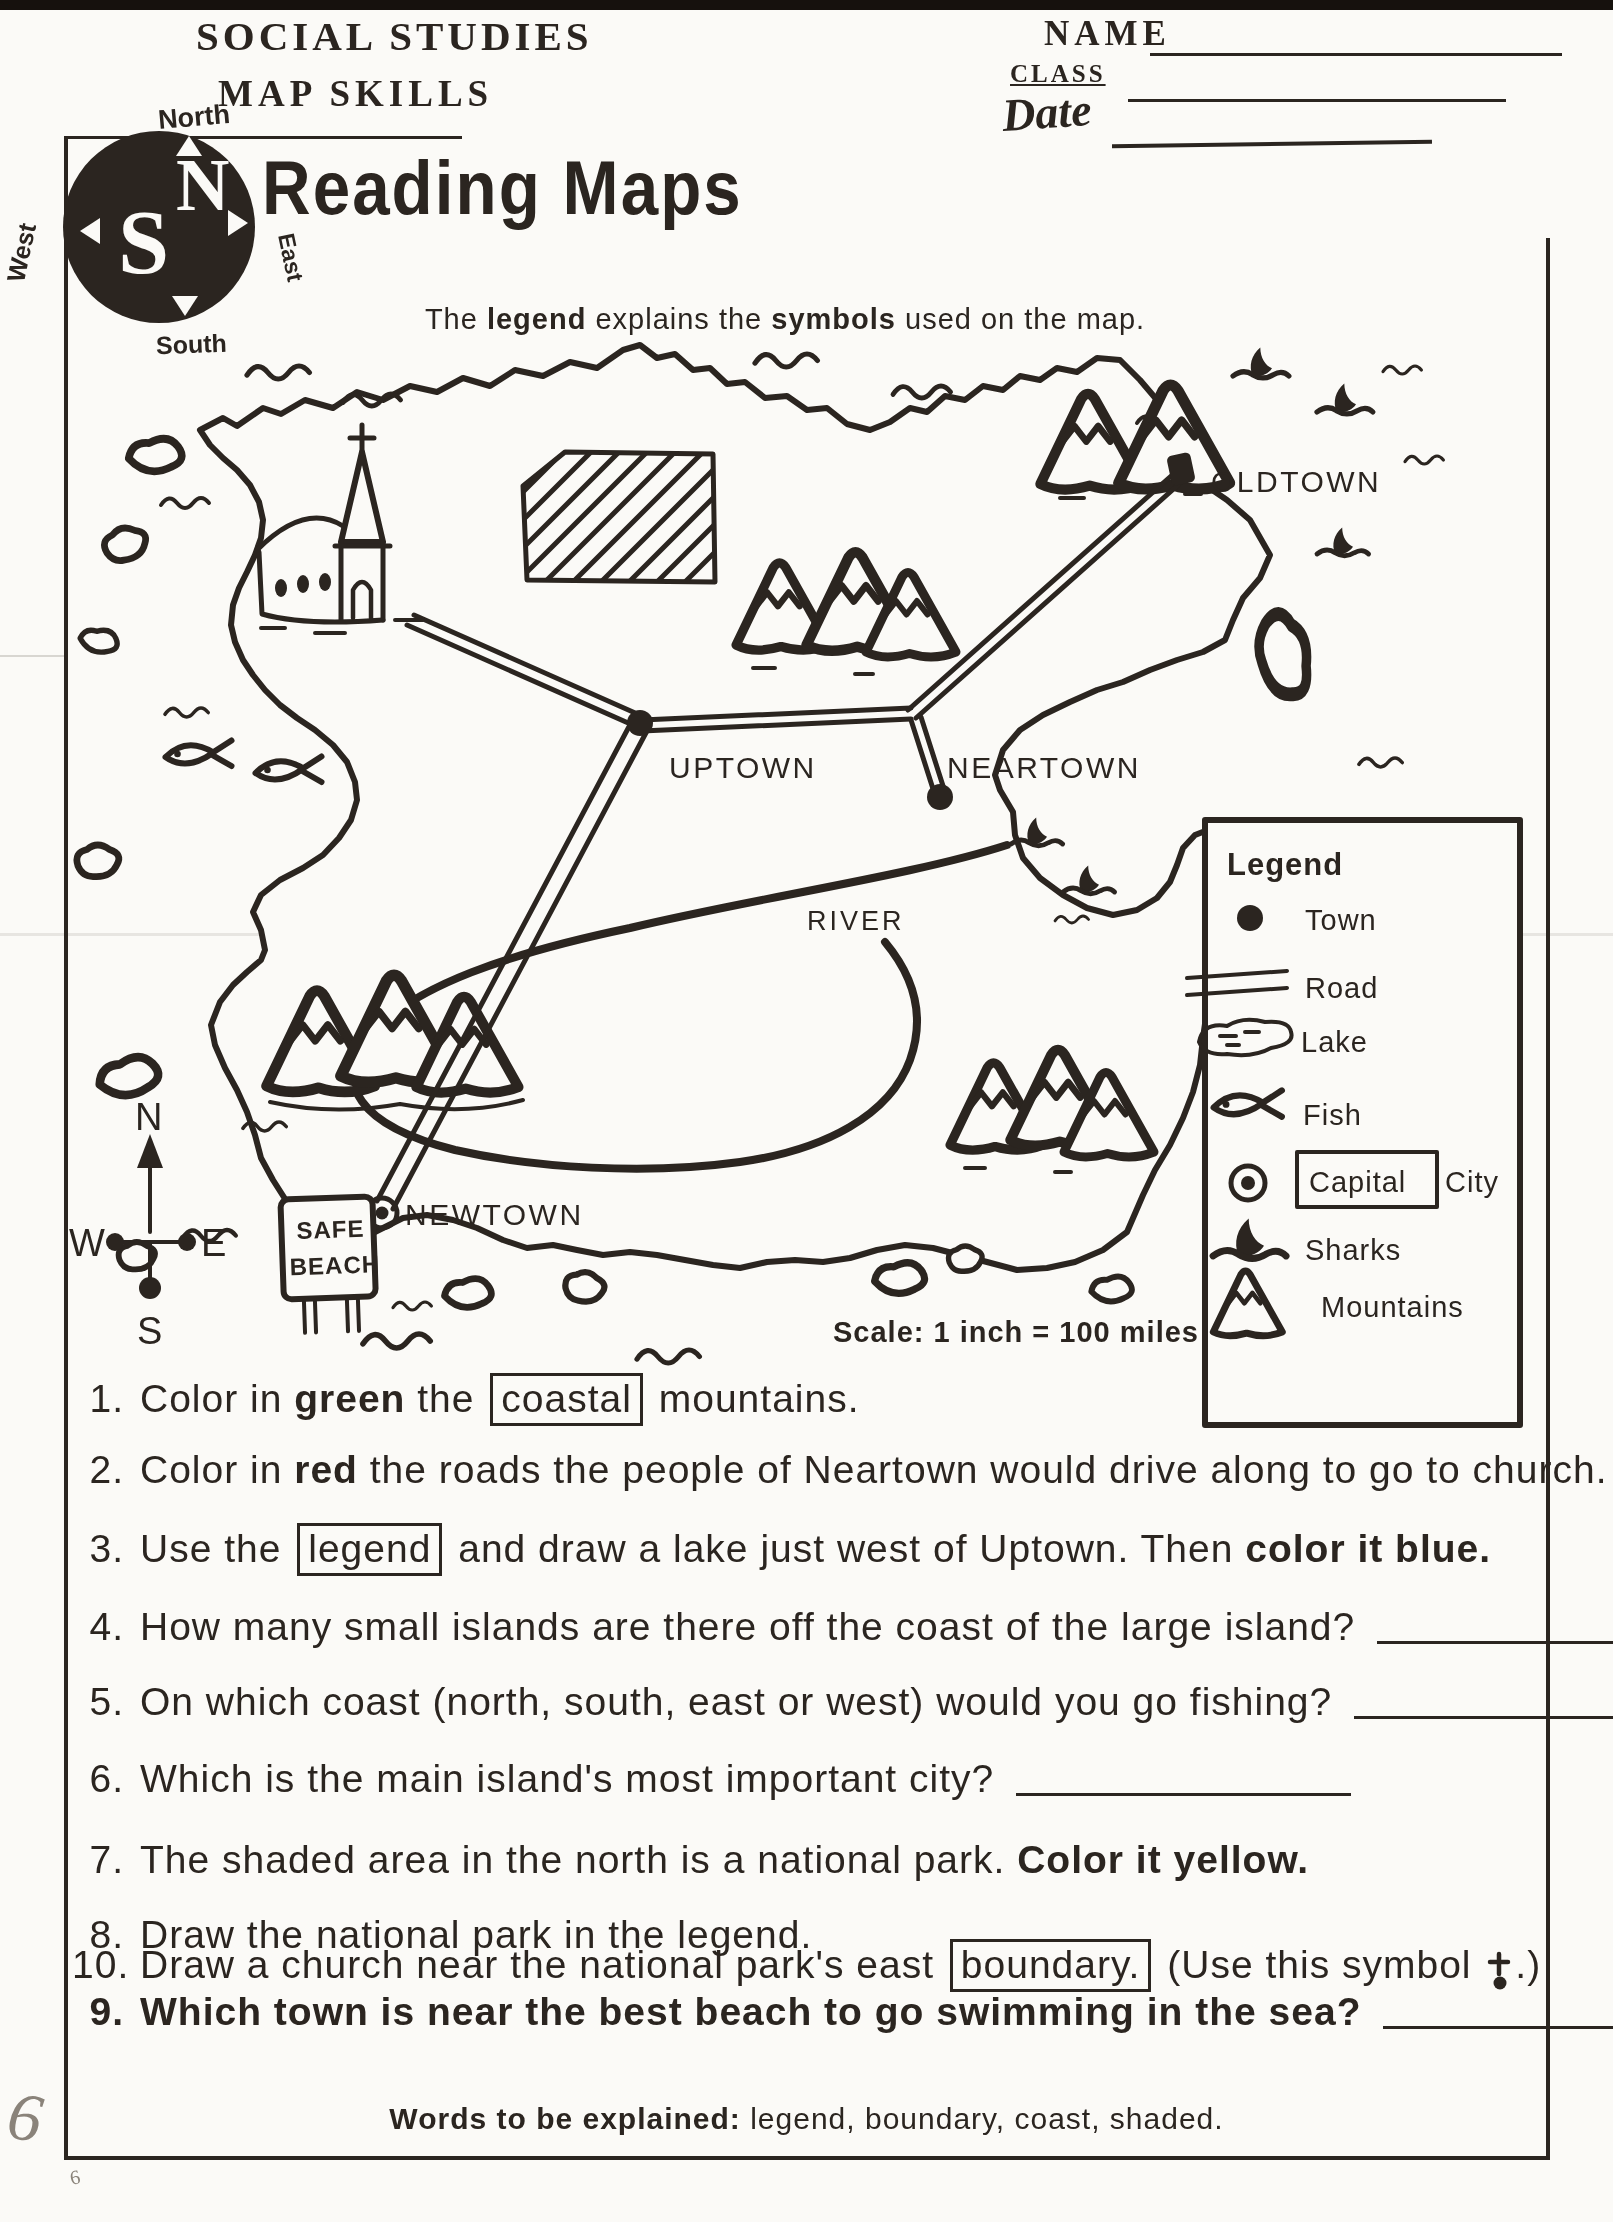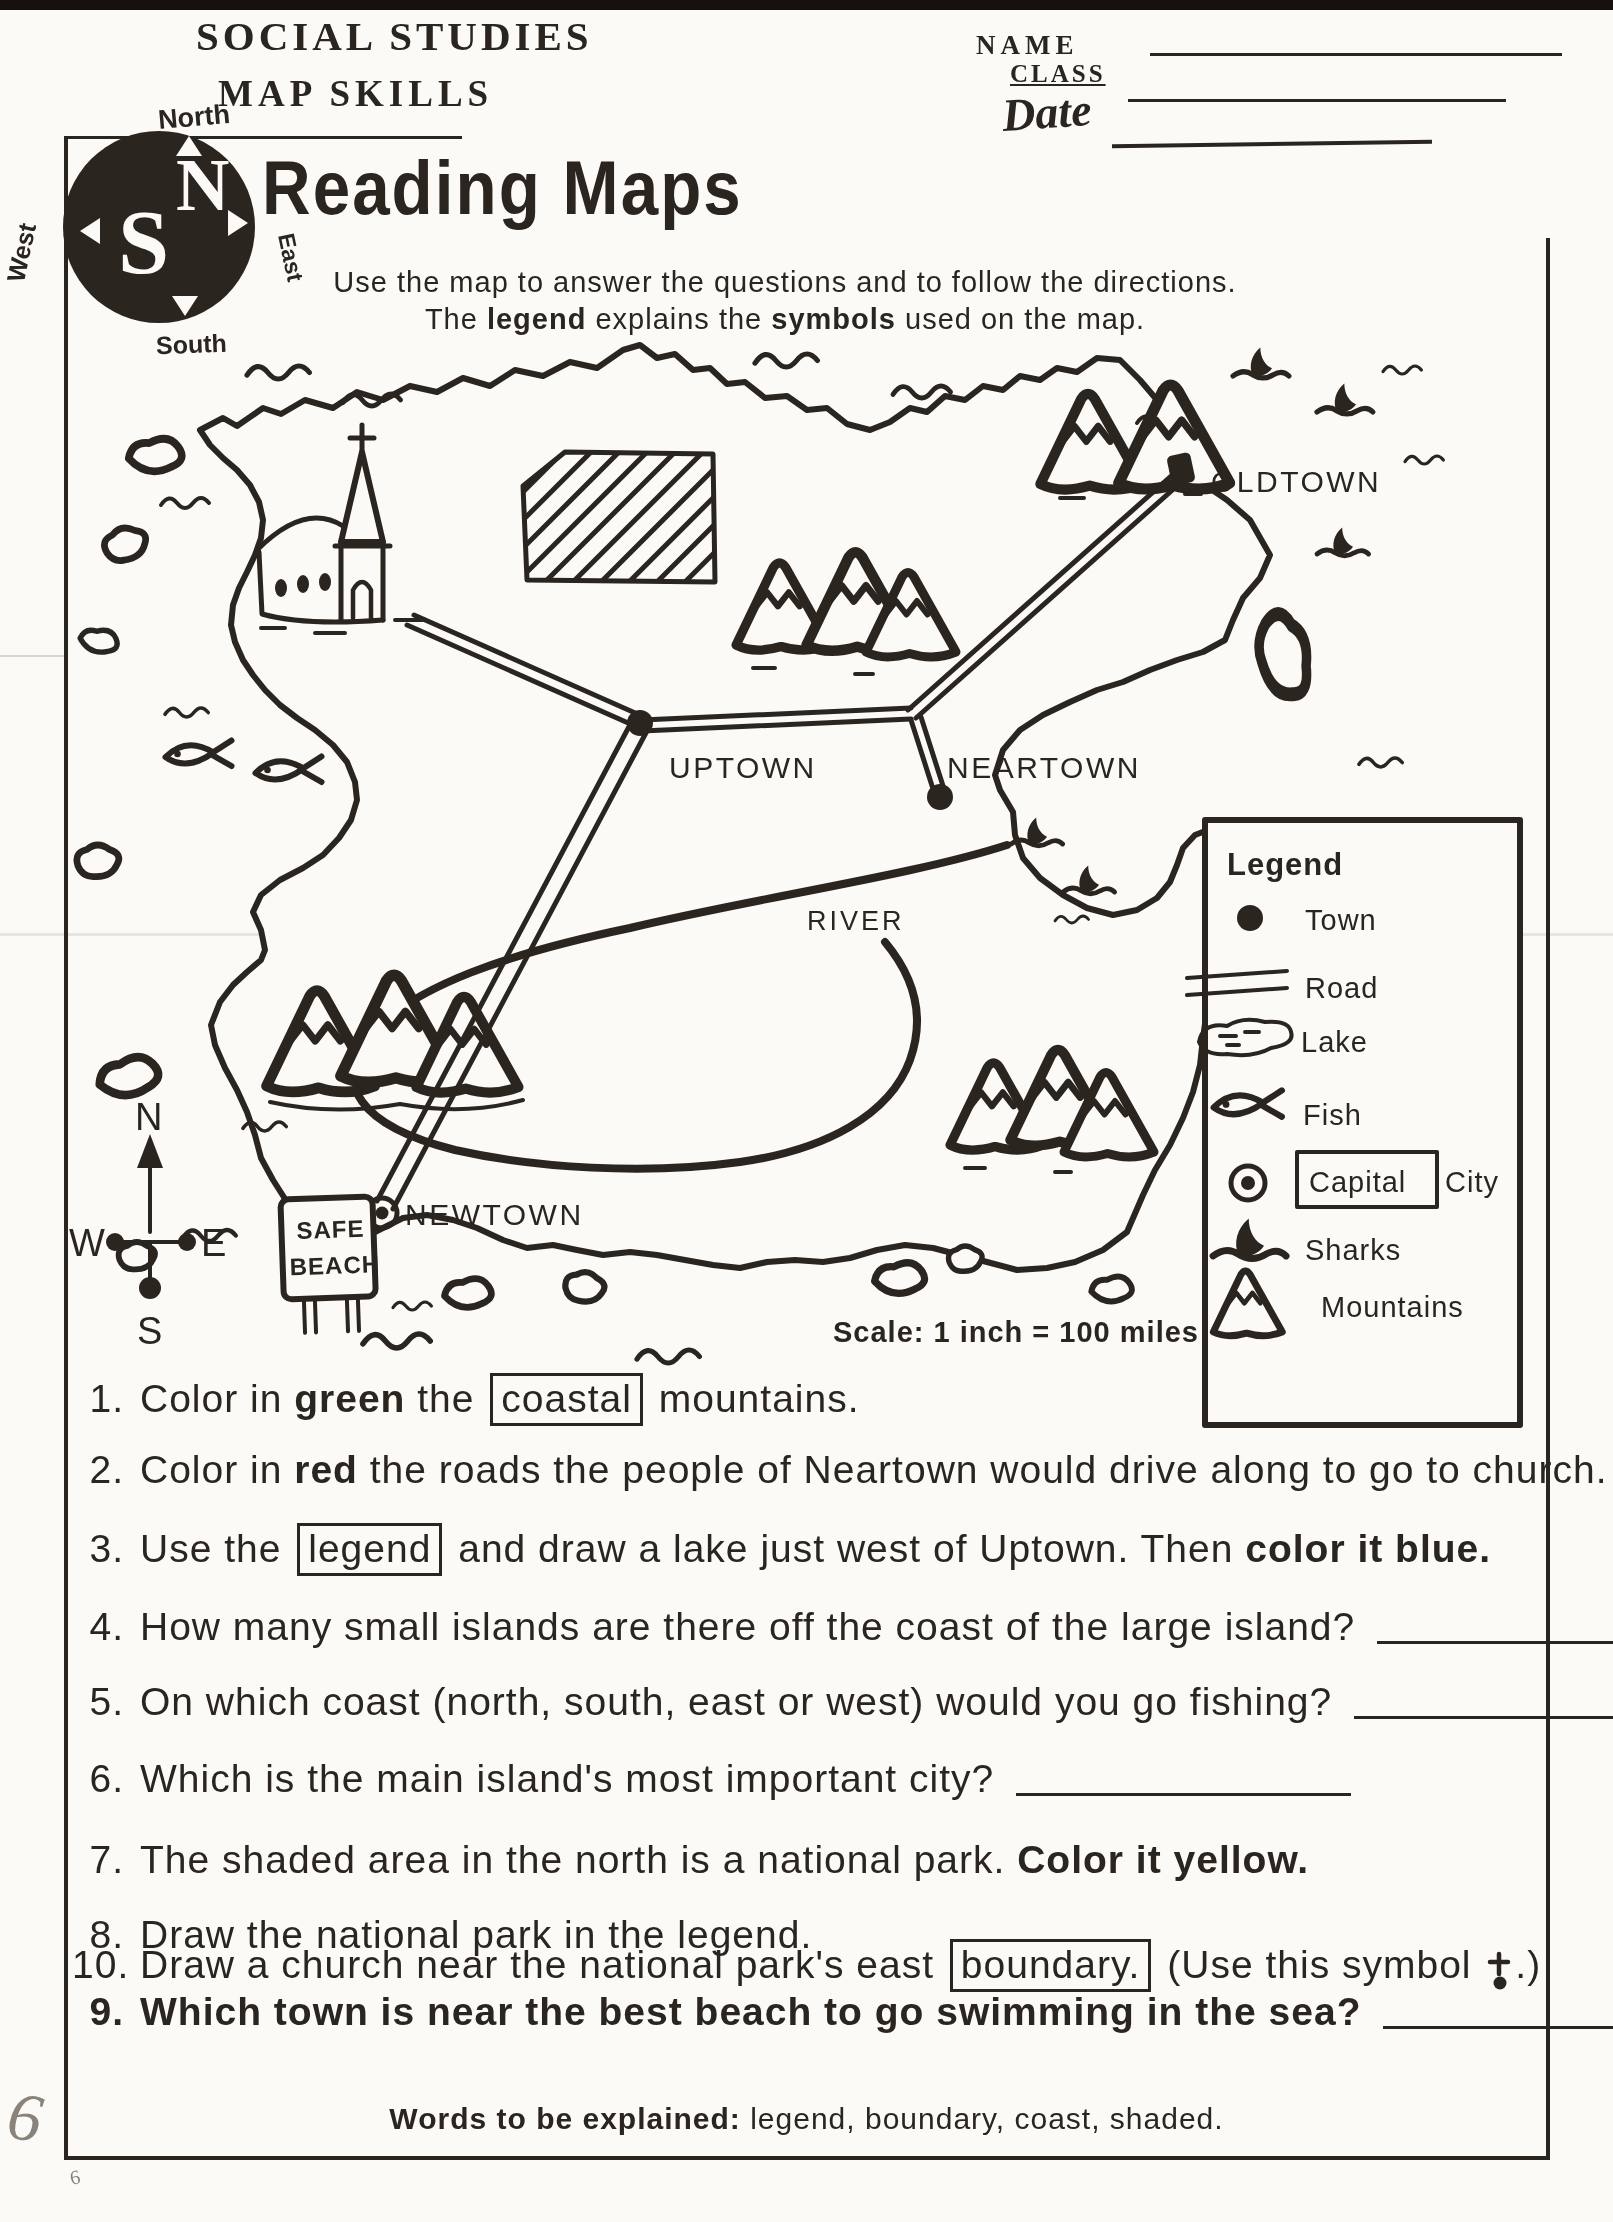--- a/index.html
+++ b/index.html
@@ -14,21 +14,21 @@
   .fold2{left:0;top:655px;width:64px;height:2px;background:rgba(60,50,40,.18);}
   
   .b-left{left:64px;top:136px;width:4px;height:2024px;background:var(--ink);}
   .b-right{left:1546px;top:238px;width:4px;height:1922px;background:var(--ink);}
   .b-bottom{left:64px;top:2156px;width:1486px;height:4px;background:var(--ink);}
   .b-top{left:64px;top:136px;width:398px;height:3px;background:var(--ink);}
   
   .course{left:196px;top:12px;font-family:"Liberation Serif",serif;font-size:41px;letter-spacing:4px;font-weight:600;}
   .unit{left:218px;top:72px;font-family:"Liberation Serif",serif;font-size:37px;letter-spacing:5px;font-weight:600;}
   .fld-label{font-family:"Liberation Serif",serif;font-weight:600;}
-  .name-label{left:976px;top:14px;font-size:27px;letter-spacing:5px;margin-top:16px;}
+  .name-label{left:1044px;top:14px;font-size:35px;letter-spacing:5px;}
   .class-label{left:1010px;top:60px;font-size:25px;letter-spacing:3px;text-decoration:underline;}
   .date-label{left:1002px;top:86px;font-family:"Liberation Serif",serif;font-style:italic;
               font-size:46px;transform:rotate(-4deg);font-weight:600;}
   .wline{border-bottom:3px solid var(--ink);height:0;}
   .name-line{left:1150px;top:53px;width:412px;}
   .class-line{left:1128px;top:99px;width:378px;}
   .date-line{left:1112px;top:142px;width:320px;border-bottom-width:4px;transform:rotate(-0.8deg);}
   
   .logo-circle{left:63px;top:131px;width:192px;height:192px;border-radius:50%;background:var(--ink);}
   .logo-letter{font-family:"Liberation Serif",serif;color:var(--paper);font-weight:700;line-height:1;}
@@ -105,21 +105,21 @@
   <div class="abs tri tri-w"></div>
   <div class="abs tri tri-e"></div>
   <div class="abs logo-word word-north">North</div>
   <div class="abs logo-word word-south">South</div>
   <div class="abs logo-word word-west">West</div>
   <div class="abs logo-word word-east">East</div>
 </div>
 
 <div class="abs title">Reading Maps</div>
 <div class="abs intro">
-  <span>Use the map to answer the questions and to follow the directions.</span><br>
+  <br>
   <span>The </span><span class="b">legend</span><span> explains the </span><span class="b">symbols</span><span> used on the map.</span>
 </div>
 
 <svg class="abs" style="left:65px;top:330px;" width="1483" height="1110" viewBox="0 0 1483 1110">
   <defs>
     <g id="mtn">
       <path class="wh" stroke-width="5" d="M2,60 L26,10 Q30,4 34,10 L62,60 Q47,66 31,61 Q14,66 2,60 Z"></path>
       <path class="st4" d="M15,35 l7,-9 7,9 7,-9 7,9"></path>
     </g>
     <g id="shark">

